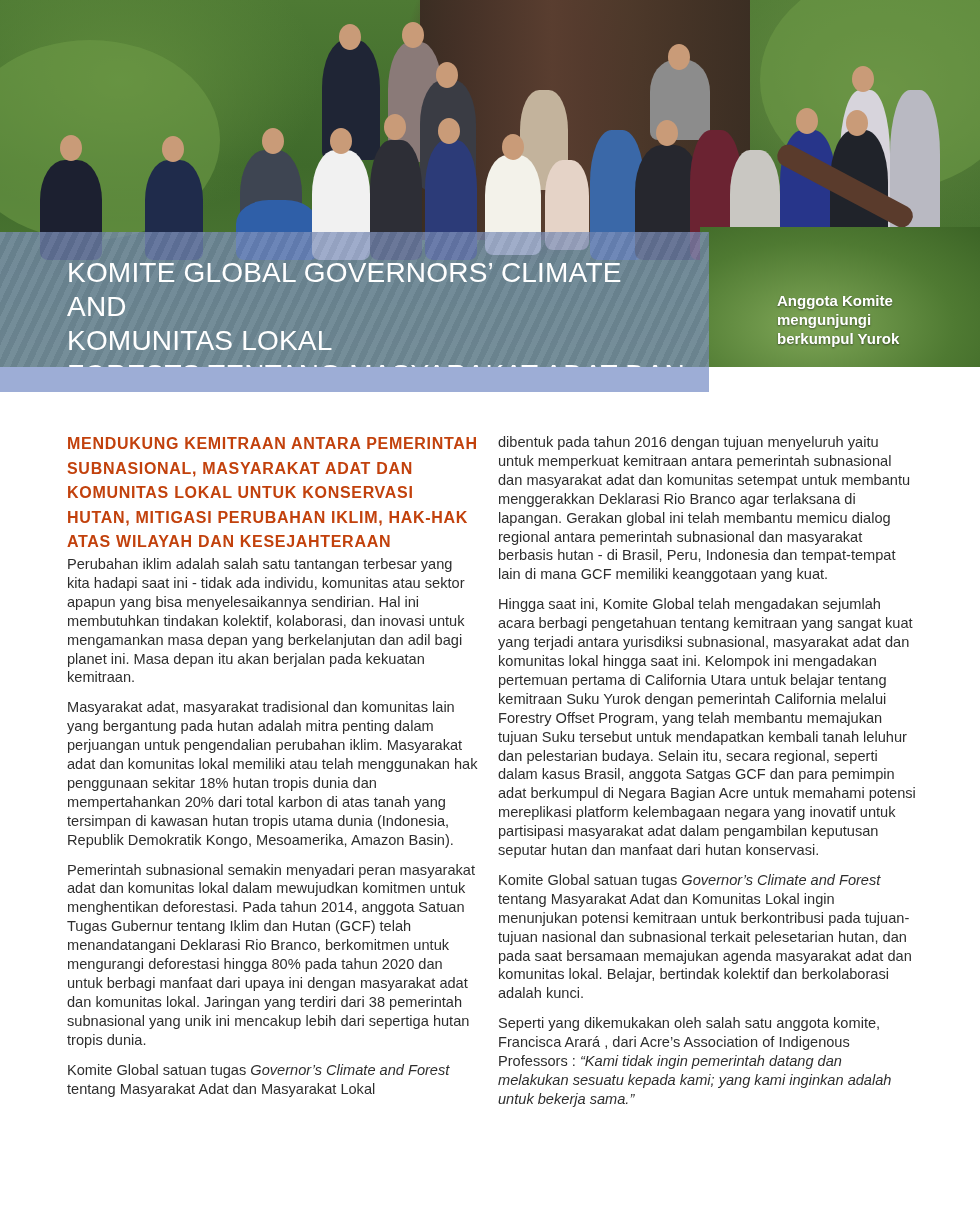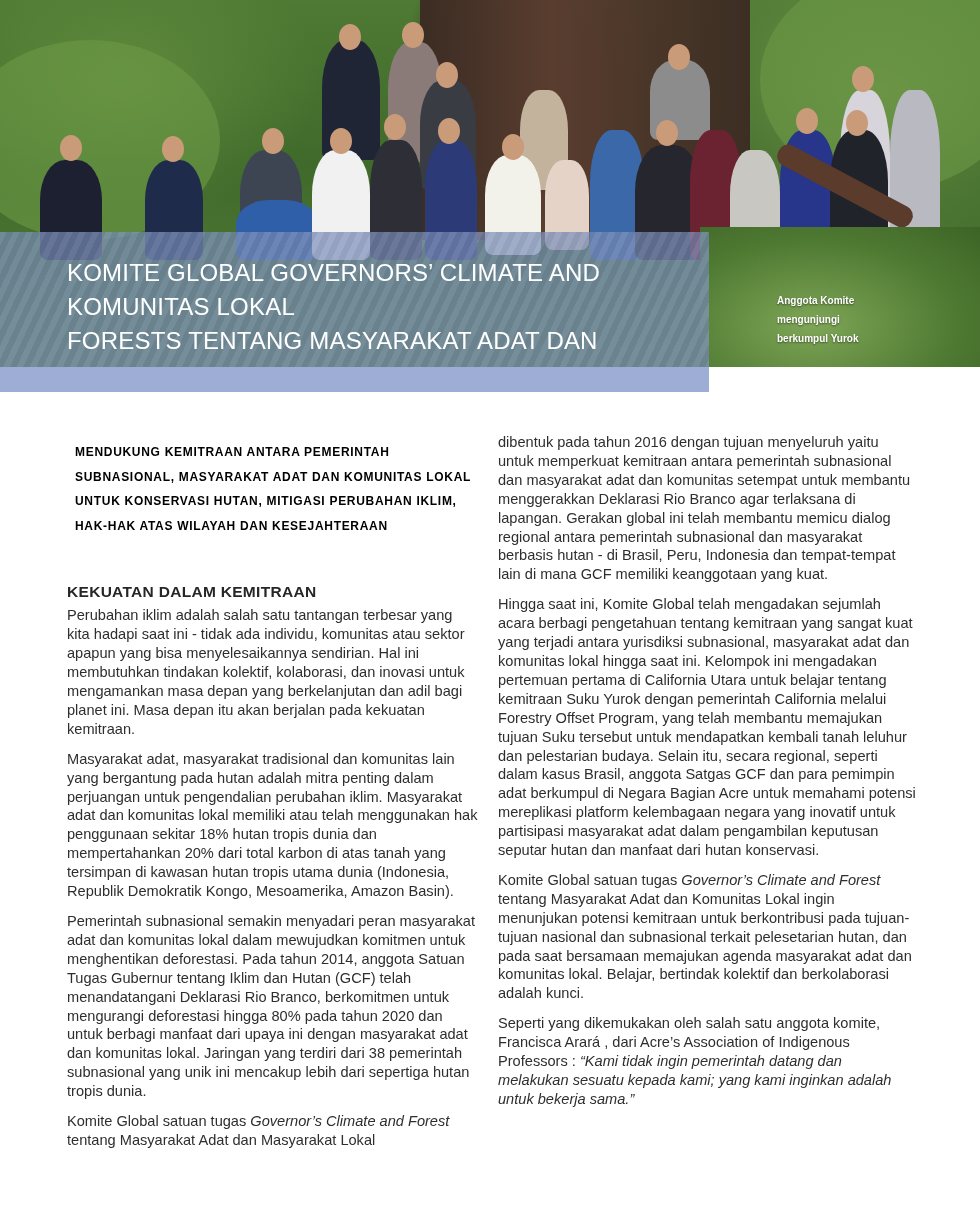--- a/index.html
+++ b/index.html
@@ -18,35 +18,35 @@
     .hero .fern { position: absolute; border-radius: 50%; background: #6c9a46; opacity: .6; }
     .hero .crowd { position: absolute; left: 40px; top: 20px; width: 900px; height: 230px; }
     .hero .person { position: absolute; border-radius: 40% 40% 8px 8px; }
     .hero .head { position: absolute; width: 22px; height: 26px; border-radius: 50%; background: #c99b78; }
     .hero .log { position: absolute; left: 770px; top: 175px; width: 150px; height: 22px; background: #5a3b2c;
                  transform: rotate(28deg); border-radius: 10px; }
     .hero .ground-fern { position: absolute; right: 0; bottom: 0; width: 280px; height: 140px;
                          background: radial-gradient(ellipse at 40% 70%, #7fa657 0%, #4f7a32 60%, #3c6426 100%); }
 
     .caption { position: absolute; left: 777px; top: 291px; width: 180px; color: #ffffff;
-               font-weight: bold; font-size: 10px; line-height: 19px; text-shadow: 0 1px 2px rgba(0,0,0,.5); }
+               font-weight: bold; font-size: 15px; line-height: 19px; text-shadow: 0 1px 2px rgba(0,0,0,.5); }
 
     
     .title-band { position: absolute; left: 0; top: 232px; width: 709px; height: 135px;
                   background: rgba(120,140,185,0.72); }
     .title-band .fern-tex { position: absolute; inset: 0;
                   background: repeating-linear-gradient(115deg, rgba(255,255,255,0.05) 0 6px, rgba(0,0,0,0.04) 6px 12px); }
     .title { position: absolute; left: 67px; top: 24px; width: 620px; margin: 0; color: #ffffff;
-             font-size: 24px; line-height: 34px; font-weight: normal; letter-spacing: 0.2px; }
+             font-size: 28px; line-height: 34px; font-weight: normal; letter-spacing: 0.2px; }
     .accent-bar { position: absolute; left: 0; top: 367px; width: 709px; height: 25px; background: #9dadd6; }
 
     
     .col-left { position: absolute; left: 67px; top: 432px; width: 412px; }
     .col-right { position: absolute; left: 498px; top: 433px; width: 418px; }
-    .subtitle { margin: 8px; color: #000000; font-weight: bold; font-size: 12px; line-height: 24.6px;
+    .subtitle { margin: 0; color: #c2410c; font-weight: bold; font-size: 16px; line-height: 24.6px;
                 letter-spacing: 0.7px; text-transform: uppercase; }
     .section-heading { margin: 44px 0 4px 0; font-size: 15.5px; font-weight: bold; color: #262626;
                        letter-spacing: 0.3px; line-height: 20px; }
     p { margin: 0 0 11px 0; font-size: 14.6px; line-height: 18.9px; color: #2e2e2e; }
     em { font-style: italic; }
   </style>
 </head>
 <body>
 
 <div class="hero" title="Group photo of committee members in a redwood forest with ferns">
@@ -109,21 +109,20 @@
   <h1 class="title">
     <div>KOMITE GLOBAL GOVERNORS’ CLIMATE AND</div>
     <div>KOMUNITAS LOKAL</div>
     <div>FORESTS TENTANG MASYARAKAT ADAT DAN</div>
   </h1>
 </div>
 <div class="accent-bar"></div>
 
 <div class="col-left">
   <h2 class="subtitle">MENDUKUNG KEMITRAAN ANTARA PEMERINTAH SUBNASIONAL, MASYARAKAT ADAT DAN KOMUNITAS LOKAL UNTUK KONSERVASI HUTAN, MITIGASI PERUBAHAN IKLIM, HAK-HAK ATAS WILAYAH DAN KESEJAHTERAAN</h2>
-  <h3 class="section-heading">KEKUATAN DALAM KEMITRAAN</h3>
   <p>Perubahan iklim adalah salah satu tantangan terbesar yang kita hadapi saat ini - tidak ada individu, komunitas atau sektor apapun yang bisa menyelesaikannya sendirian. Hal ini membutuhkan tindakan kolektif, kolaborasi, dan inovasi untuk mengamankan masa depan yang berkelanjutan dan adil bagi planet ini. Masa depan itu akan berjalan pada kekuatan kemitraan.</p>
   <p>Masyarakat adat, masyarakat tradisional dan komunitas lain yang bergantung pada hutan adalah mitra penting dalam perjuangan untuk pengendalian perubahan iklim. Masyarakat adat dan komunitas lokal memiliki atau telah menggunakan hak penggunaan sekitar 18% hutan tropis dunia dan mempertahankan 20% dari total karbon di atas tanah yang tersimpan di kawasan hutan tropis utama dunia (Indonesia, Republik Demokratik Kongo, Mesoamerika, Amazon Basin).</p>
   <p>Pemerintah subnasional semakin menyadari peran masyarakat adat dan komunitas lokal dalam mewujudkan komitmen untuk menghentikan deforestasi. Pada tahun 2014, anggota Satuan Tugas Gubernur tentang Iklim dan Hutan (GCF) telah menandatangani Deklarasi Rio Branco, berkomitmen untuk mengurangi deforestasi hingga 80% pada tahun 2020 dan untuk berbagi manfaat dari upaya ini dengan masyarakat adat dan komunitas lokal. Jaringan yang terdiri dari 38 pemerintah subnasional yang unik ini mencakup lebih dari sepertiga hutan tropis dunia.</p>
   <p><span>Komite Global satuan tugas </span><em>Governor’s Climate and Forest</em><span> tentang Masyarakat Adat dan Masyarakat Lokal</span></p>
 </div>
 
 <div class="col-right">
   <p>dibentuk pada tahun 2016 dengan tujuan menyeluruh yaitu untuk memperkuat kemitraan antara pemerintah subnasional dan masyarakat adat dan komunitas setempat untuk membantu menggerakkan Deklarasi Rio Branco agar terlaksana di lapangan. Gerakan global ini telah membantu memicu dialog regional antara pemerintah subnasional dan masyarakat berbasis hutan - di Brasil, Peru, Indonesia dan tempat-tempat lain di mana GCF memiliki keanggotaan yang kuat.</p>
   <p>Hingga saat ini, Komite Global telah mengadakan sejumlah acara berbagi pengetahuan tentang kemitraan yang sangat kuat yang terjadi antara yurisdiksi subnasional, masyarakat adat dan komunitas lokal hingga saat ini. Kelompok ini mengadakan pertemuan pertama di California Utara untuk belajar tentang kemitraan Suku Yurok dengan pemerintah California melalui Forestry Offset Program, yang telah membantu memajukan tujuan Suku tersebut untuk mendapatkan kembali tanah leluhur dan pelestarian budaya. Selain itu, secara regional, seperti dalam kasus Brasil, anggota Satgas GCF dan para pemimpin adat berkumpul di Negara Bagian Acre untuk memahami potensi mereplikasi platform kelembagaan negara yang inovatif untuk partisipasi masyarakat adat dalam pengambilan keputusan seputar hutan dan manfaat dari hutan konservasi.</p>
   <p><span>Komite Global satuan tugas </span><em>Governor’s Climate and Forest</em><span> tentang Masyarakat Adat dan Komunitas Lokal ingin menunjukan potensi kemitraan untuk berkontribusi pada tujuan-tujuan nasional dan subnasional terkait pelesetarian hutan, dan pada saat bersamaan memajukan agenda masyarakat adat dan komunitas lokal. Belajar, bertindak kolektif dan berkolaborasi adalah kunci.</span></p>

